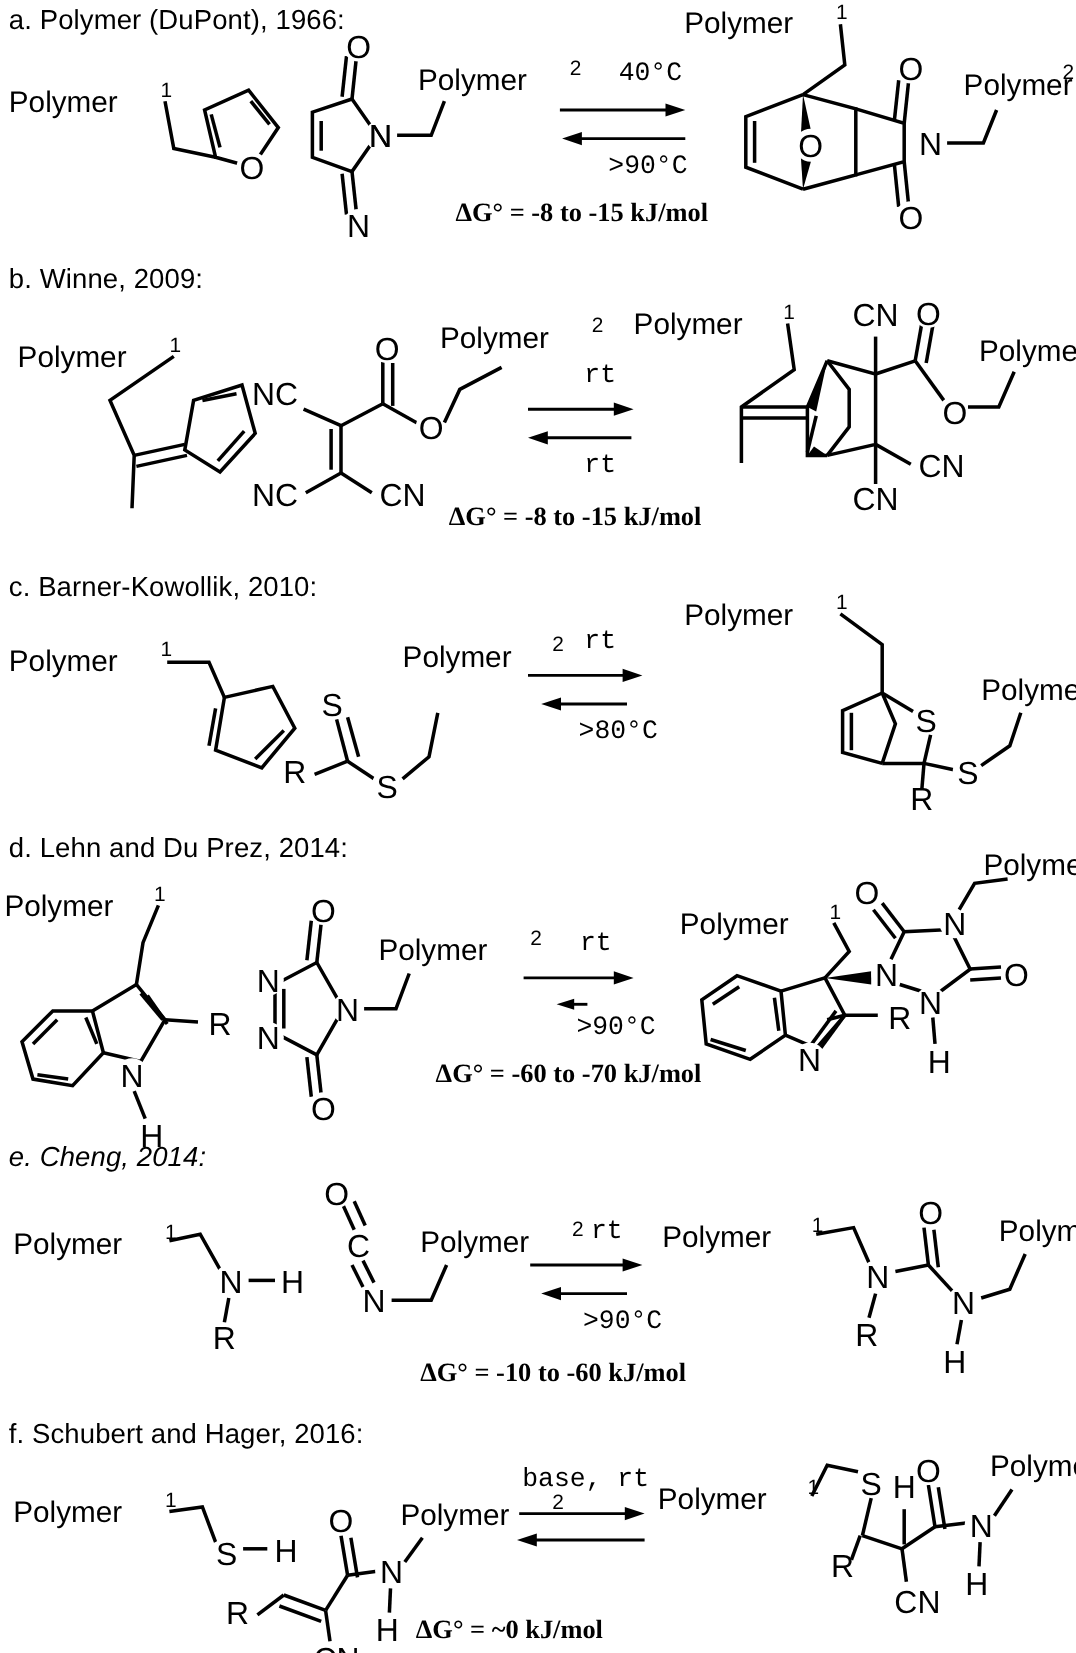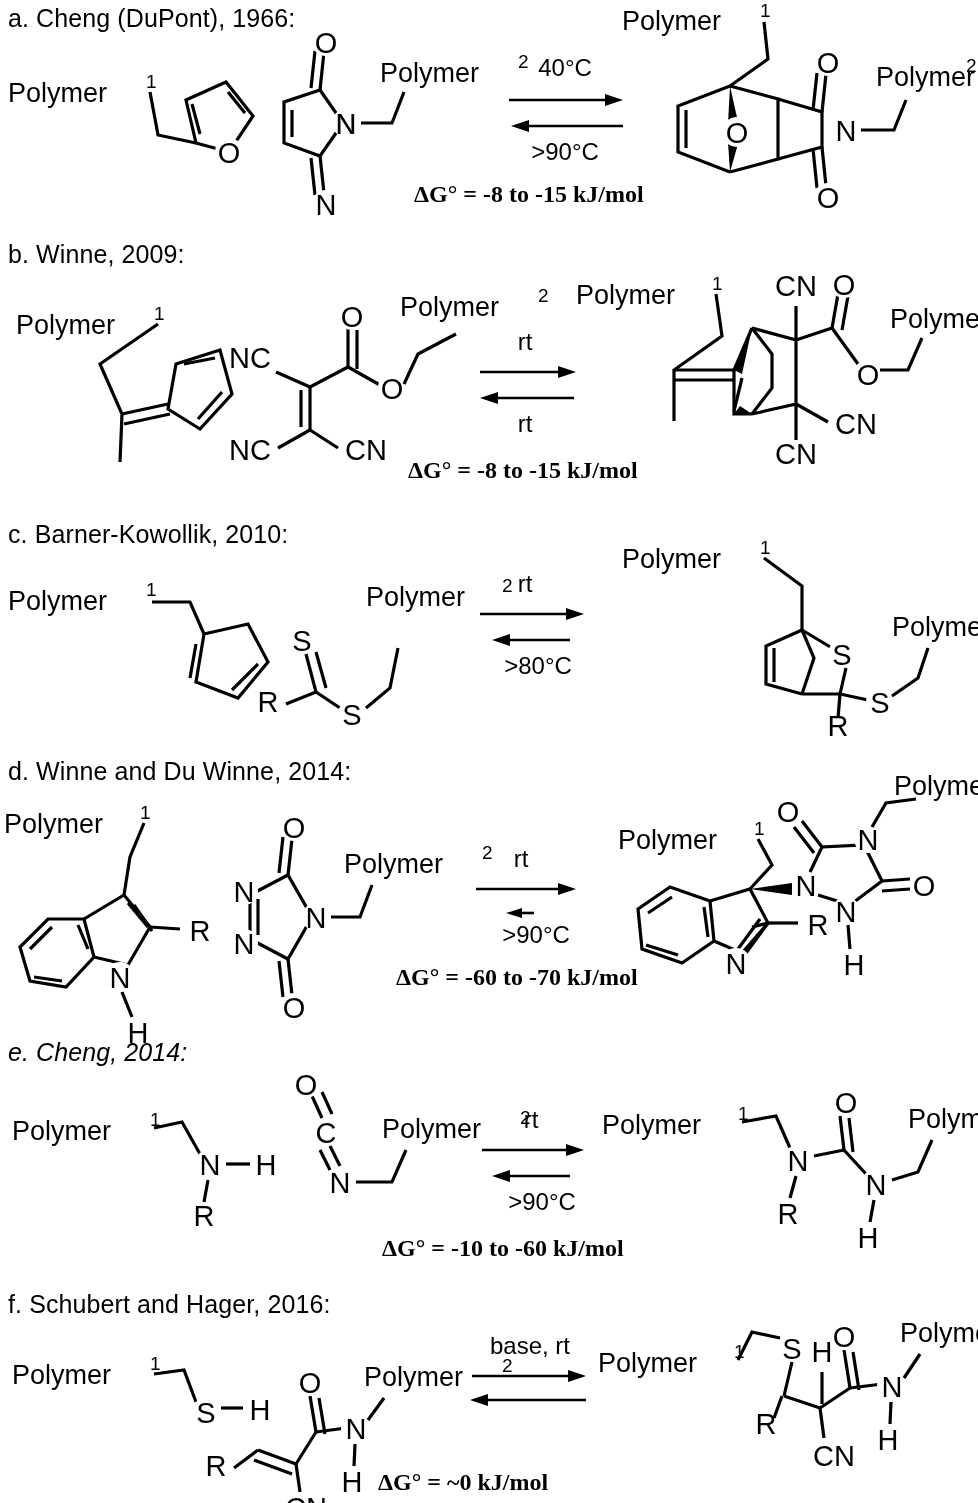--- a/index.html
+++ b/index.html
@@ -35,21 +35,22 @@
     letter-spacing: 0.1px;
     white-space: nowrap;
     line-height: 1;
   }
   .cond {
     position: absolute;
     font-size: 24px;
     font-weight: 400;
     white-space: nowrap;
     line-height: 1;
-    text-align: center;
+    text-align: right;
+    font-family: Liberation Mono, monospace;
   }
   .dg {
     position: absolute;
     font-size: 24px;
     font-weight: bold;
     white-space: nowrap;
     line-height: 1;
     font-family: Liberation Serif, serif;
   }
   svg { display: block; overflow: visible; }
@@ -63,21 +64,21 @@
   .bond { stroke: #000; stroke-width: 3.2; fill: none; stroke-linecap: butt; }
   .arrowline { stroke: #000; stroke-width: 2.6; fill: none; }
   .wedge { fill: #000; stroke: none; }
 </style>
 </head>
 <body>
 
 <div class="scheme">
 
   <div class="section" style="top:0px;height:232px;">
-    <div class="sec-header" style="top:6px;">a. Cheng (DuPont), 1966:</div>
+    <div class="sec-header" style="top:6px;">a. Polymer (DuPont), 1966:</div>
 
     <svg style="position:absolute;left:0px;top:30px;" width="470" height="190" viewBox="0 0 470 190">
 
       <text x="8" y="72">Polymer</text>
       <text class="sm" x="146" y="58">1</text>
 
       <path class="bond" d="M150,62 L158,105 L196,113"></path>
 
       <path class="bond" d="M196,113 L186,70 L226,52 L253,86 L229,122 Z"></path>
 
@@ -302,21 +303,21 @@
       <path class="bond" d="M240,158 L268,164"></path>
       <circle cx="280" cy="166" r="14" fill="#fff"></circle>
       <text class="atom" x="280" y="177" text-anchor="middle">S</text>
       <path class="bond" d="M292,160 L318,142 L328,112"></path>
       <text x="292" y="100">Polymer</text>
       <text class="sm" x="428" y="86">2</text>
     </svg>
   </div>
 
   <div class="section" style="top:755px;height:258px;">
-    <div class="sec-header" style="top:4px;">d. Winne and Du Winne, 2014:</div>
+    <div class="sec-header" style="top:4px;">d. Lehn and Du Prez, 2014:</div>
 
     <svg style="position:absolute;left:0px;top:36px;" width="470" height="220" viewBox="0 0 470 220">
       <text x="4" y="42">Polymer</text>
       <text class="sm" x="140" y="28">1</text>
       <path class="bond" d="M144,32 L130,66 L124,104"></path>
 
       <path class="bond" d="M84,128 L48,128 L20,156 L30,190 L66,196 L94,166 Z"></path>
       <path class="bond" d="M52,136 L30,158"></path>
       <path class="bond" d="M34,186 L62,190"></path>
       <path class="bond" d="M88,158 L78,134"></path>

